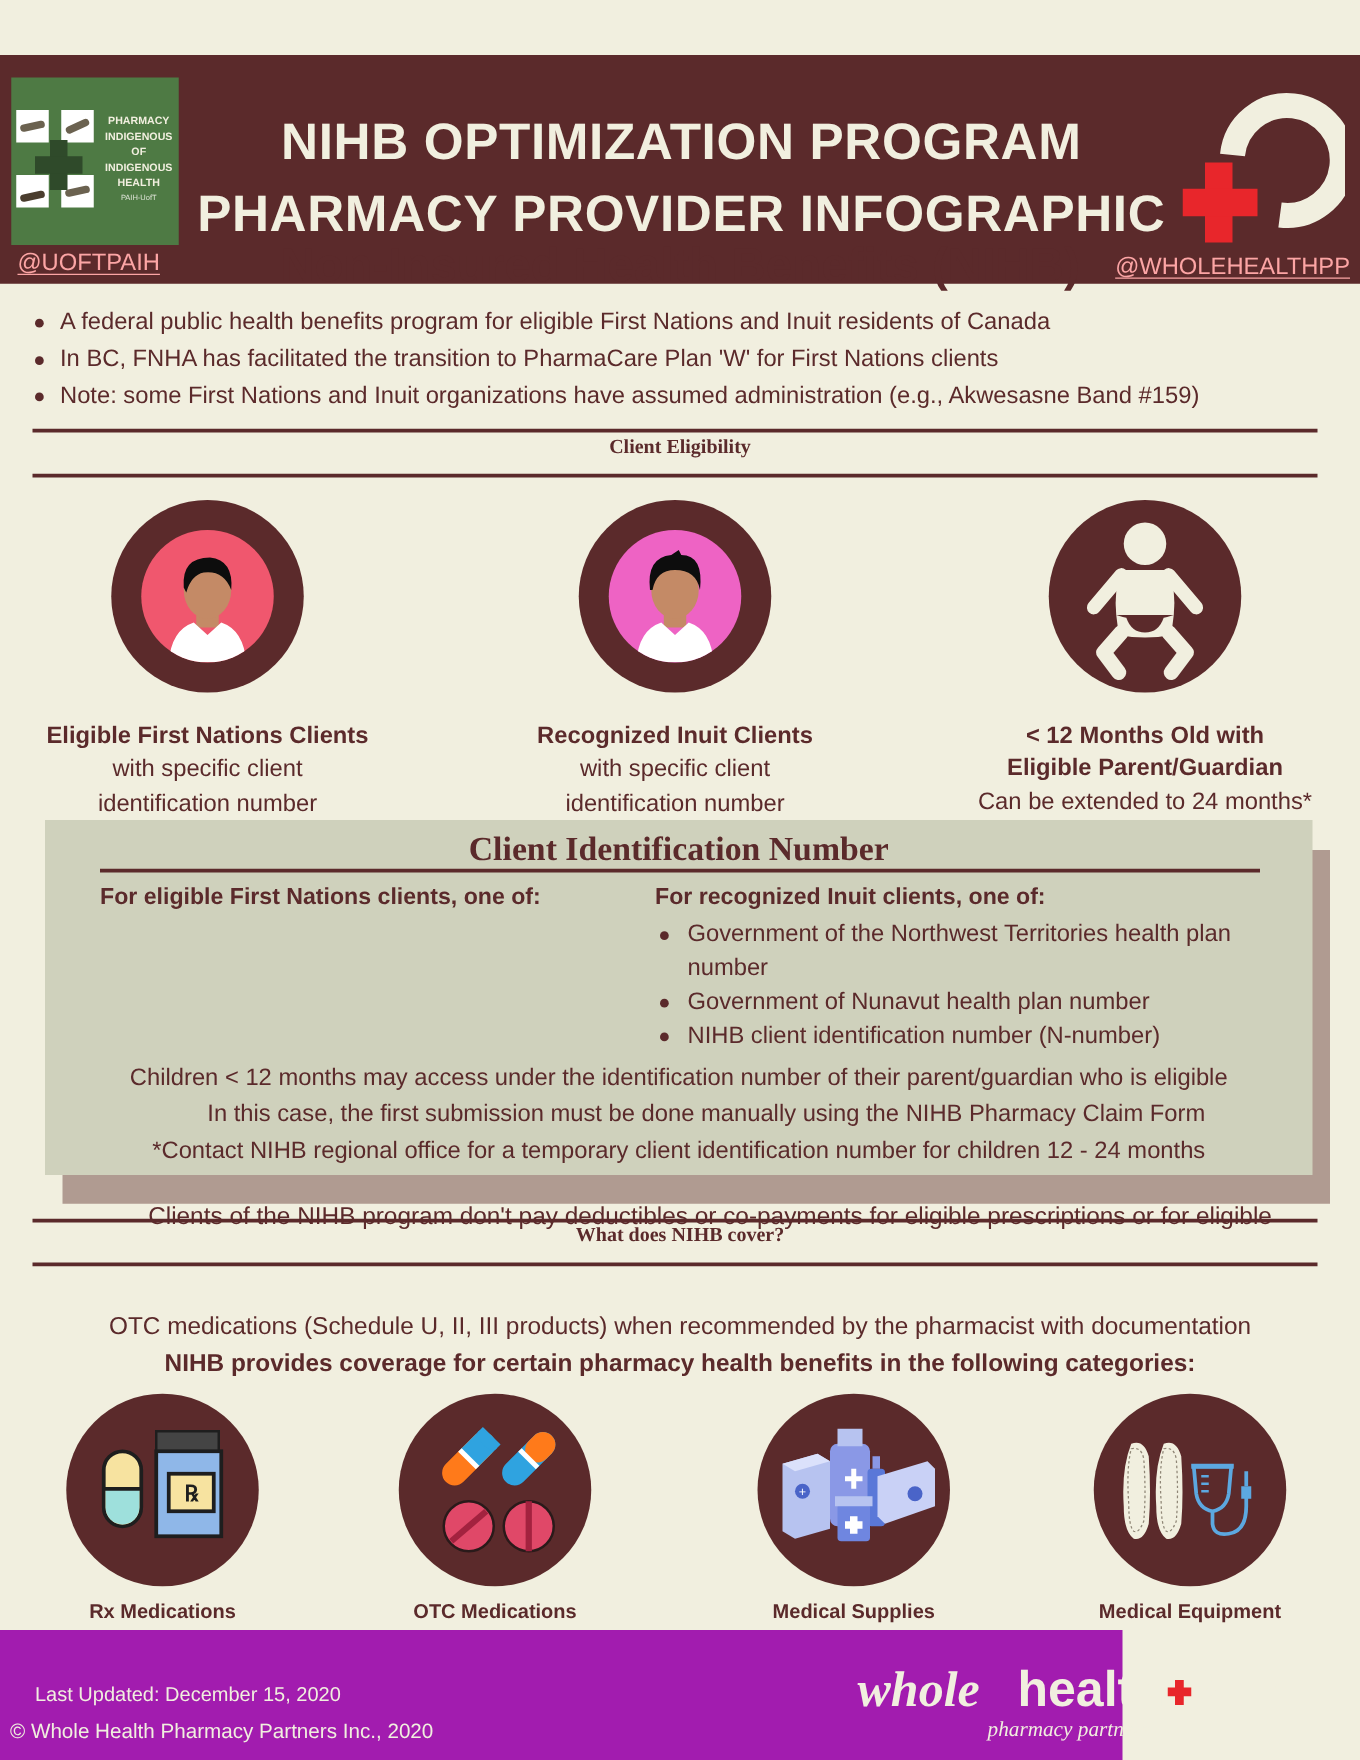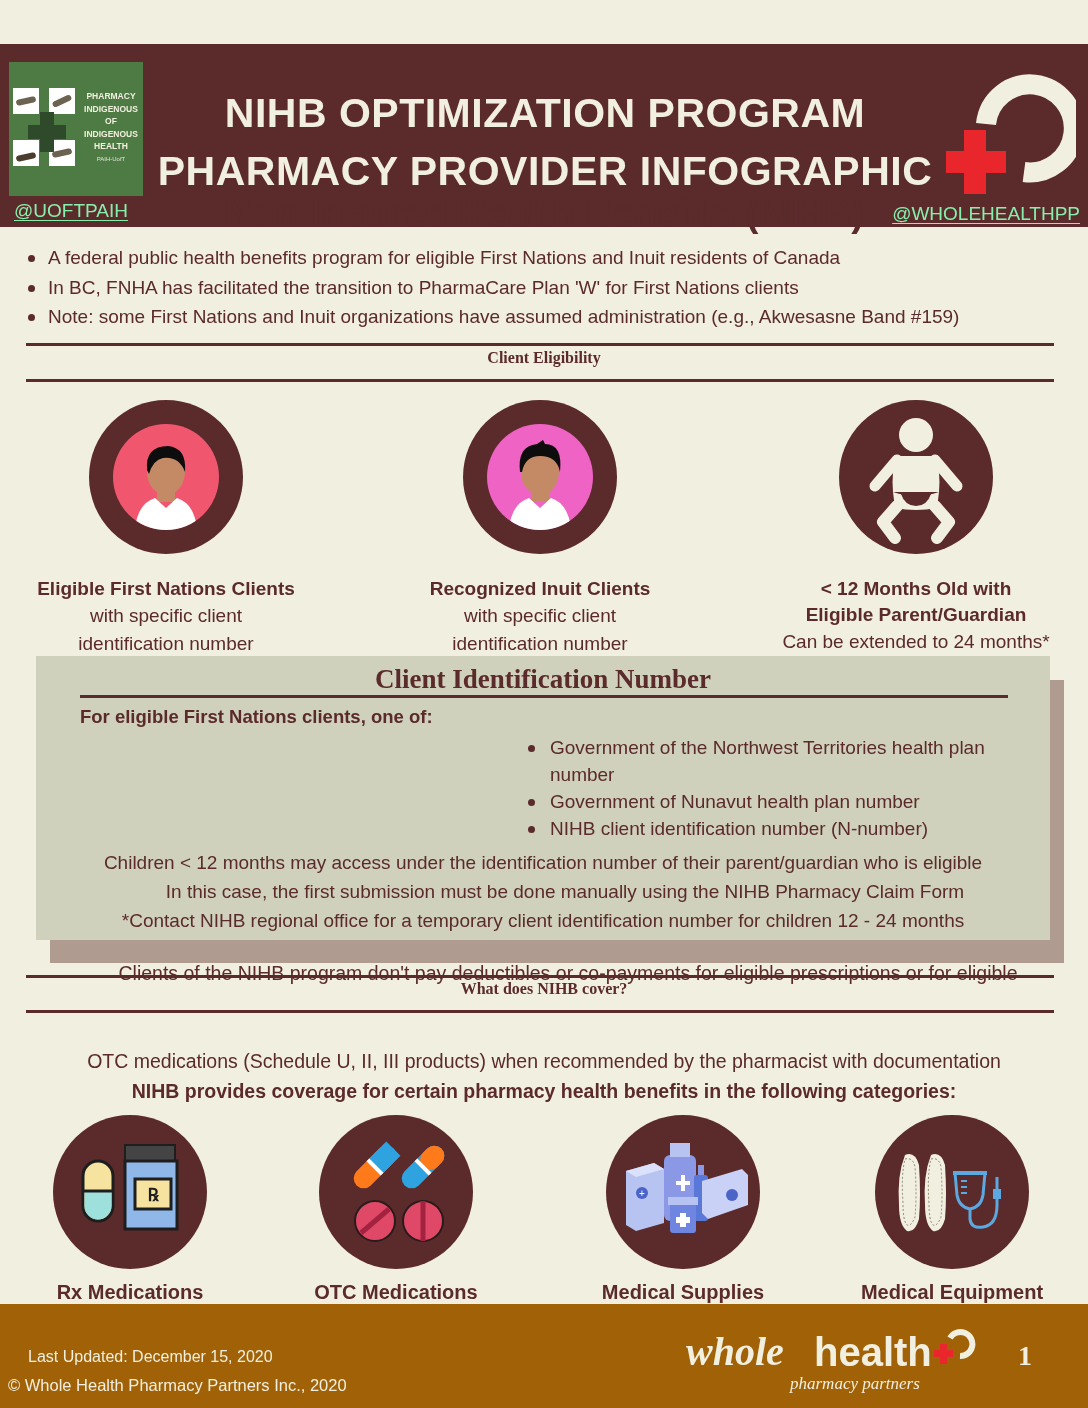--- a/index.html
+++ b/index.html
@@ -8,21 +8,21 @@
 
   
   .header { position: absolute; left: 0; top: 0; width: 1088px; height: 183px; background: #5b2a2b; margin-top: 44px; }
   .paih-logo { position: absolute; left: 9px; top: 18px; width: 134px; height: 134px; background: #4e7a44; }
   .paih-logo .sq { position: absolute; width: 26px; height: 26px; background: #fff; }
   .paih-logo .sq i { position: absolute; left: 3px; top: 10px; width: 20px; height: 6px; background: #6b6250; border-radius: 3px; transform: rotate(-12deg); }
   .paih-logo .cross-v { position: absolute; left: 31px; top: 50px; width: 14px; height: 40px; background: #2f4a2a; }
   .paih-logo .cross-h { position: absolute; left: 19px; top: 63px; width: 38px; height: 14px; background: #2f4a2a; }
   .paih-logo .txt { position: absolute; left: 70px; top: 28px; width: 64px; text-align: center; color: #f1efdf; font-size: 8.5px; font-weight: bold; line-height: 12.5px; }
   .paih-logo .txt .small { font-size: 6px; font-weight: normal; color: #dfe5d8; }
-  .handle { position: absolute; color: #86efac; font-size: 19px; text-decoration: underline; text-underline-offset: 3px; }
+  .handle { position: absolute; color: #fca5a5; font-size: 19px; text-decoration: underline; text-underline-offset: 3px; }
   .handle.left { left: 14px; top: 156px; }
   .handle.right { right: 8px; top: 159px; }
   .title { position: absolute; left: 150px; top: 40px; width: 790px; text-align: center; color: #f1efdf; font-weight: bold; font-size: 41px; line-height: 58px; letter-spacing: 0.5px; }
   .wh-mark { position: absolute; left: 946px; top: 28px; width: 130px; height: 125px; }
 
   
   .h1 { position: absolute; left: 0; top: 192px; width: 1088px; text-align: center; font-weight: bold; font-size: 38px; color: #5b2a2b; }
   .bullets { position: absolute; left: 26px; top: 244px; list-style: none; font-size: 19px; }
   .bullets li { position: relative; padding-left: 22px; height: 29.5px; line-height: 28px; }
   .bullets li::before { content: ""; position: absolute; left: 2px; top: 11px; width: 7px; height: 7px; border-radius: 50%; background: #5b2a2b; }
@@ -45,24 +45,24 @@
   .col-h { position: absolute; top: 50px; font-weight: bold; font-size: 18.5px; }
   .col-list { position: absolute; top: 78px; list-style: none; font-size: 19px; }
   .col-list li { position: relative; padding-left: 26px; line-height: 27px; }
   .col-list li::before { content: ""; position: absolute; left: 4px; top: 11px; width: 7px; height: 7px; border-radius: 50%; background: #5b2a2b; }
   .id-note { position: absolute; left: 0; width: 1014px; text-align: center; font-size: 19px; }
 
   
   .cover-p { position: absolute; left: 0; width: 1088px; text-align: center; font-size: 19.5px; }
   .cat { position: absolute; top: 1115px; width: 250px; text-align: center; }
   .cat .disc { width: 154px; height: 154px; margin: 0 auto; border-radius: 50%; background: #5b2a2b; position: relative; }
-  .cat .lbl { margin-top: 12px; font-weight: bold; font-size: 20px; }
-
-  
-  .footer { position: absolute; left: 0; top: 1304px; width: 1088px; height: 104px; background: #a16207; color: #f1efdf; }
+  .cat .lbl { margin-top: 12px; font-weight: bold; font-size: 16px; }
+
+  
+  .footer { position: absolute; left: 0; top: 1304px; width: 898px; height: 104px; background: #a21caf; color: #f1efdf; }
   .f-upd { position: absolute; left: 28px; top: 44px; font-size: 16px; }
   .f-copy { position: absolute; left: 8px; top: 72px; font-size: 16.5px; }
   .wh-logo { position: absolute; left: 686px; top: 20px; width: 300px; height: 70px; }
   .wh-logo .w1 { position: absolute; left: 0; top: 4px; font-family: "Liberation Serif", "DejaVu Serif", serif; font-style: italic; font-weight: bold; font-size: 40px; }
   .wh-logo .w2 { position: absolute; left: 128px; top: 6px; font-size: 40px; font-weight: bold; }
   .wh-logo .w3 { position: absolute; left: 104px; top: 50px; font-family: "Liberation Serif", "DejaVu Serif", serif; font-style: italic; font-size: 17px; }
   .page-no { position: absolute; left: 1018px; top: 36px; font-family: "Liberation Serif", "DejaVu Serif", serif; font-weight: bold; font-size: 28px; }
 </style>
 </head>
 <body>
@@ -166,20 +166,21 @@
   <div class="lbl">Can be extended to 24 months*</div>
 </div>
 
 <div class="id-shadow"></div>
 <div class="id-box">
   <div class="id-title">Client Identification Number</div>
   <div class="id-rule"></div>
 
   <div class="col-h" style="left:44px;">For eligible First Nations clients, one of:</div>
 
+  <div class="col-h" style="left:488px;">For recognized Inuit clients, one of:</div>
   <ul class="col-list" style="left:488px;width:480px;">
     <li>Government of the Northwest Territories health plan number</li>
     <li>Government of Nunavut health plan number</li>
     <li>NIHB client identification number (N-number)</li>
   </ul>
 
   <div class="id-note" style="top:196px;">Children &lt; 12 months may access under the identification number of their parent/guardian who is eligible</div>
   <div class="id-note" style="top:225px;padding-left:44px;">In this case, the first submission must be done manually using the NIHB Pharmacy Claim Form</div>
   <div class="id-note" style="top:254px;">*Contact NIHB regional office for a temporary client identification number for children 12 - 24 months</div>
 </div>

